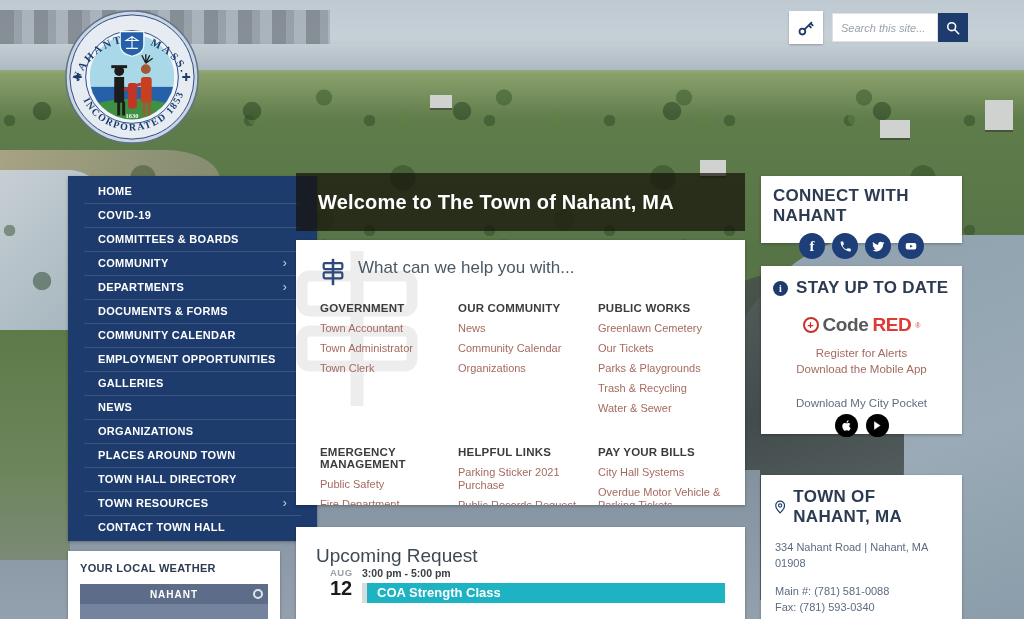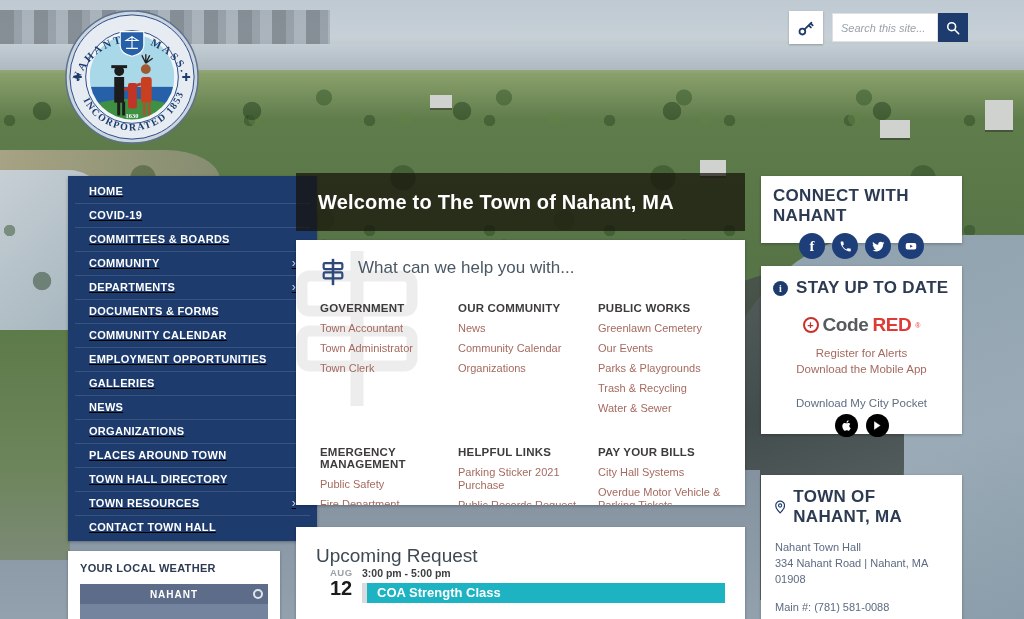--- a/index.html
+++ b/index.html
@@ -51,21 +51,21 @@
     z-index:3; display:flex; align-items:center; justify-content:center; box-shadow:0 1px 2px rgba(0,0,0,.25); }
   .searchbar { position:absolute; left:832px; top:13px; height:29px; z-index:3; display:flex; }
   .searchbar input { width:106px; height:29px; border:1px solid #e0e0e0; padding:0 8px;
     font-size:11px; font-style:italic; color:#555; outline:none; font-family:"Liberation Sans",sans-serif; }
   .searchbar input::placeholder { color:#9aa2aa; }
   .search-btn { width:30px; height:29px; background:#1e3b6d; border:none; display:flex;
     align-items:center; justify-content:center; cursor:pointer; }
 
   
   .sidebar { position:absolute; left:68px; top:176px; width:249px; z-index:2;
-    background:#1e3b6d; box-shadow:0 1px 3px rgba(0,0,0,.3); padding:4px 7px 2px;text-decoration:underline; }
+    background:#1e3b6d; box-shadow:0 1px 3px rgba(0,0,0,.3); padding:4px 16px 2px; }
   .nav-item { display:flex; align-items:center; justify-content:space-between;
     padding:5px 14px 6px; color:#fff; font-size:11px; font-weight:700; letter-spacing:.3px;
     border-bottom:1px solid rgba(255,255,255,.13); cursor:pointer; }
   .nav-item:last-child { border-bottom:none; }
   .nav-item .chev { color:#cdd6e4; font-size:12px; font-weight:400; line-height:10px; }
 
   
   .weather-card { left:68px; top:551px; width:212px; height:90px; padding:11px 12px; }
   .weather-title { font-size:11px; font-weight:800; color:#2c3b52; letter-spacing:.3px; }
   .weather-widget { margin-top:10px; height:48px; overflow:hidden; position:relative; }
@@ -309,21 +309,21 @@
       </div>
       <div class="help-col">
         <h3>OUR COMMUNITY</h3>
         <a>News</a>
         <a>Community Calendar</a>
         <a>Organizations</a>
       </div>
       <div class="help-col">
         <h3>PUBLIC WORKS</h3>
         <a>Greenlawn Cemetery</a>
-        <a>Our Events</a>
+        <a>Our Tickets</a>
         <a>Parks &amp; Playgrounds</a>
         <a>Trash &amp; Recycling</a>
         <a>Water &amp; Sewer</a>
       </div>
       <div class="help-col">
         <h3 style="width:110px;">EMERGENCY MANAGEMENT</h3>
         <a>Public Safety</a>
         <a>Fire Department</a>
 
       </div>
@@ -415,21 +415,20 @@
 
   <div class="card contact-card">
     <div class="contact-head">
       <svg width="13" height="16" viewBox="0 0 14 18">
         <path d="M7 1 C3.7 1 1 3.7 1 7 c0 4.2 6 10 6 10 s6-5.8 6-10 C13 3.7 10.3 1 7 1 z" fill="none" stroke="#1d3c6d" stroke-width="1.6"></path>
         <circle cx="7" cy="7" r="2.2" fill="none" stroke="#1d3c6d" stroke-width="1.5"></circle>
       </svg>
       <span class="side-title">TOWN OF NAHANT, MA</span>
     </div>
     <div class="contact-group">
-      <div>Nahant Town Hall</div>
       <div>334 Nahant Road | Nahant, MA 01908</div>
     </div>
     <div class="contact-group">
       <div>Main #: (781) 581-0088</div>
       <div>Fax: (781) 593-0340</div>
     </div>
 
   </div>
 
 </div>

